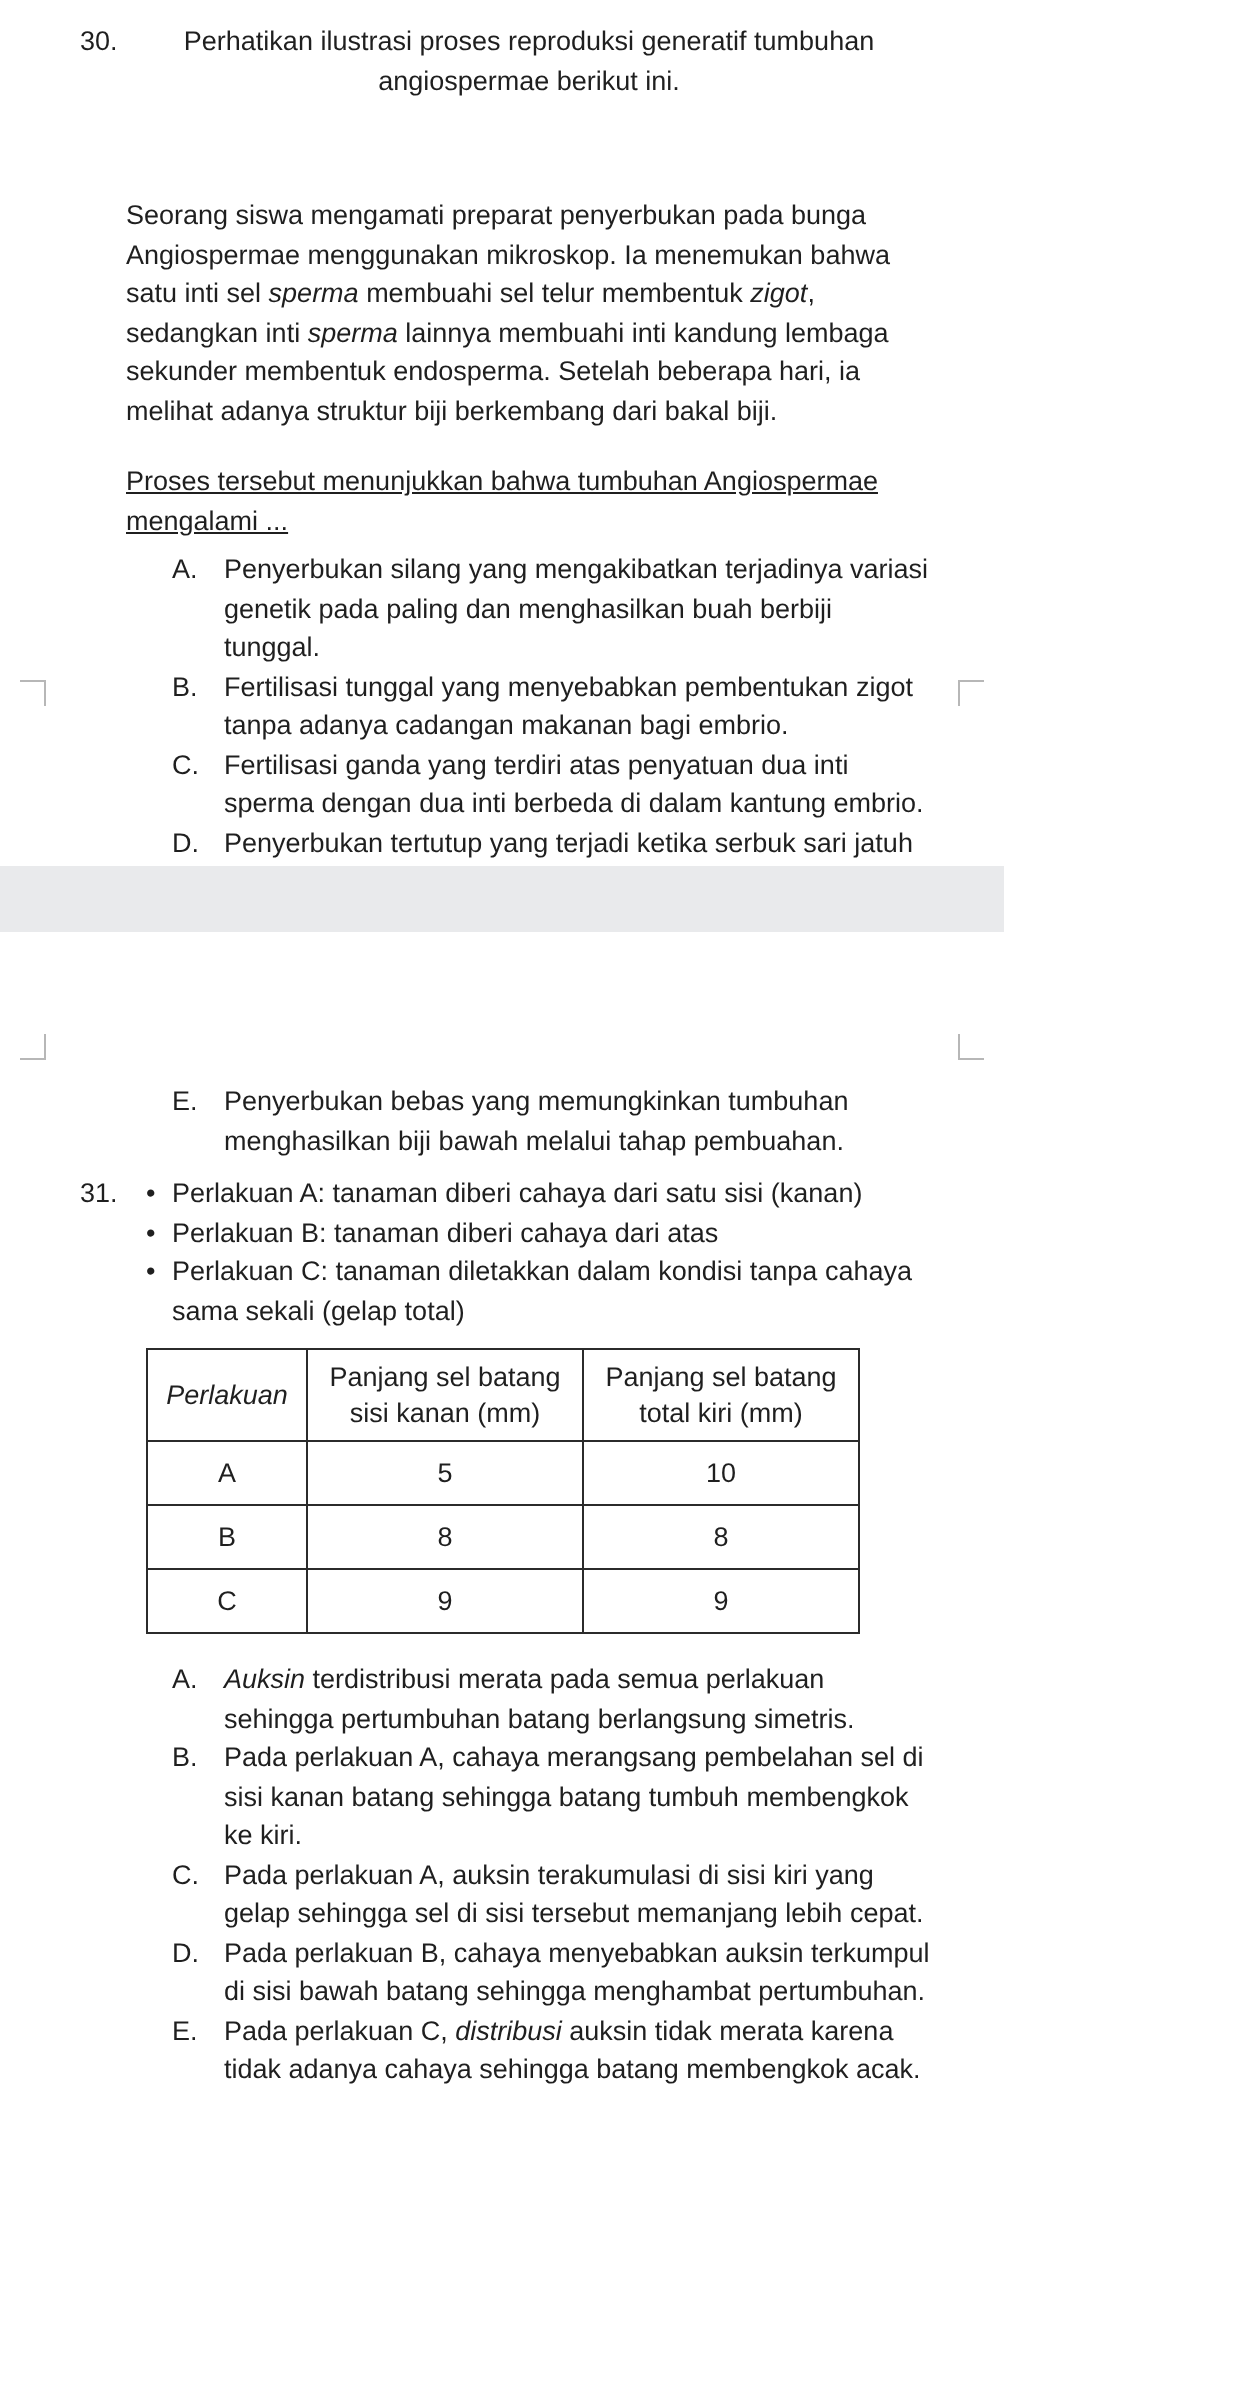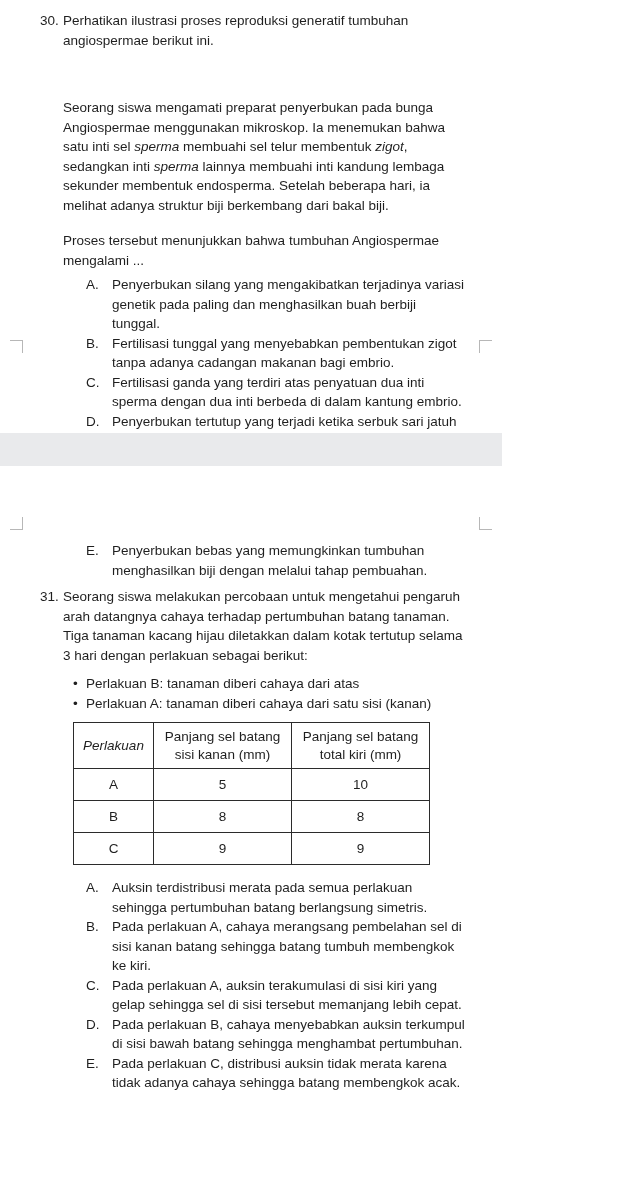--- a/index.html
+++ b/index.html
@@ -18,23 +18,23 @@
   .page { position: relative; background: #ffffff; }
   .page-1 { height: 433px; padding: 11px 36px 0 40px; overflow: hidden; }
   .page-2 { height: 734px; padding: 75px 36px 0 40px; overflow: hidden; }
   .break-band { height: 33px; background: #e9eaec; }
 
   .q { display: flex; align-items: flex-start; }
   .qnum { flex: 0 0 23px; }
   .qbody { flex: 1; min-width: 0; }
 
   p { margin: 0; }
-  .p-intro   { margin-bottom: 7px; }
+  .p-intro   { margin-bottom: 7px; text-align: center; }
   .p-passage { margin-bottom: 16px; margin-top: 48px; }
-  .p-stem    { margin-bottom: 5px; }
+  .p-stem    { margin-bottom: 5px; text-decoration: underline; }
   .p-std     { margin-bottom: 9px; }
 
   .opts { }
   .opt { display: flex; padding-left: 23px; }
   .optletter { flex: 0 0 26px; }
   .opttext { flex: 1; min-width: 0; }
   .opt-cont { margin-left: 23px; margin-bottom: 7px; }
 
   .bullets { margin: 0 0 9px 0; padding: 0; list-style: none; }
   .bullets li { display: flex; padding-left: 10px; }
@@ -96,34 +96,36 @@
   </section>
 
   <div class="break-band"></div>
 
   <section class="page page-2">
     <span class="mark mark-tl"></span>
     <span class="mark mark-tr"></span>
 
     <div class="opt opt-cont">
       <span class="optletter">E.</span>
-      <span class="opttext"><span>Penyerbukan bebas yang memungkinkan tumbuhan menghasilkan biji dengan melalui tahap pembuahan.</span></span>
+      <span class="opttext"><span>Penyerbukan bebas yang memungkinkan tumbuhan menghasilkan biji bawah melalui tahap pembuahan.</span></span>
     </div>
 
     <div class="q">
       <div class="qnum">31.</div>
       <div class="qbody">
-        <p class="p-std">Seorang siswa melakukan percobaan untuk mengetahui pengaruh arah datangnya cahaya terhadap pertumbuhan batang tanaman. Tiga tanaman kacang hijau diletakkan dalam kotak tertutup selama 3 hari dengan perlakuan sebagai berikut:</p>
 
         <ul class="bullets">
+          <li>
+              <span class="btext">Perlakuan A: tanaman diberi cahaya dari satu sisi (kanan)</span>
+            </li>
           <li>
               <span class="btext">Perlakuan B: tanaman diberi cahaya dari atas</span>
             </li>
           <li>
-              <span class="btext">Perlakuan A: tanaman diberi cahaya dari satu sisi (kanan)</span>
+              <span class="btext">Perlakuan C: tanaman diletakkan dalam kondisi tanpa cahaya sama sekali (gelap total)</span>
             </li>
         </ul>
 
 
         <table class="dtable">
           <thead>
             <tr>
               <th class="col-first">Perlakuan</th>
               <th>Panjang sel batang sisi kanan (mm)</th>
               <th>Panjang sel batang total kiri (mm)</th>
@@ -145,36 +147,36 @@
               <td>9</td>
               <td>9</td>
             </tr>
           </tbody>
         </table>
 
 
         <div class="opts">
           <div class="opt">
             <span class="optletter">A.</span>
-            <span class="opttext"><span style="">Auksin</span><span> terdistribusi merata pada semua perlakuan sehingga pertumbuhan batang berlangsung simetris.</span></span>
+            <span class="opttext"><span style="font-style: italic;">Auksin</span><span> terdistribusi merata pada semua perlakuan sehingga pertumbuhan batang berlangsung simetris.</span></span>
           </div>
           <div class="opt">
             <span class="optletter">B.</span>
             <span class="opttext"><span>Pada perlakuan A, cahaya merangsang pembelahan sel di sisi kanan batang sehingga batang tumbuh membengkok ke kiri.</span></span>
           </div>
           <div class="opt">
             <span class="optletter">C.</span>
             <span class="opttext"><span>Pada perlakuan A, auksin terakumulasi di sisi kiri yang gelap sehingga sel di sisi tersebut memanjang lebih cepat.</span></span>
           </div>
           <div class="opt">
             <span class="optletter">D.</span>
             <span class="opttext"><span>Pada perlakuan B, cahaya menyebabkan auksin terkumpul di sisi bawah batang sehingga menghambat pertumbuhan.</span></span>
           </div>
           <div class="opt">
             <span class="optletter">E.</span>
-            <span class="opttext"><span>Pada perlakuan C, </span><span style="">distribusi</span><span> auksin tidak merata karena tidak adanya cahaya sehingga batang membengkok acak.</span></span>
+            <span class="opttext"><span>Pada perlakuan C, </span><span style="font-style: italic;">distribusi</span><span> auksin tidak merata karena tidak adanya cahaya sehingga batang membengkok acak.</span></span>
           </div>
         </div>
       </div>
     </div>
   </section>
 
 </div>
 
 </body></html>

